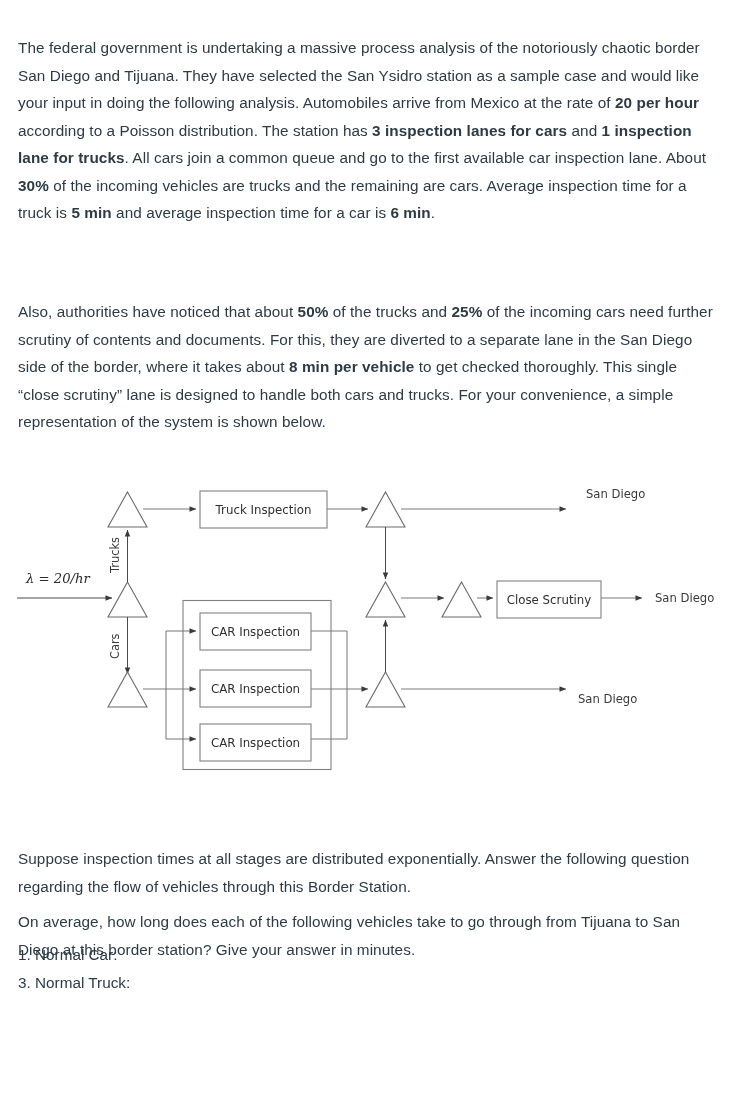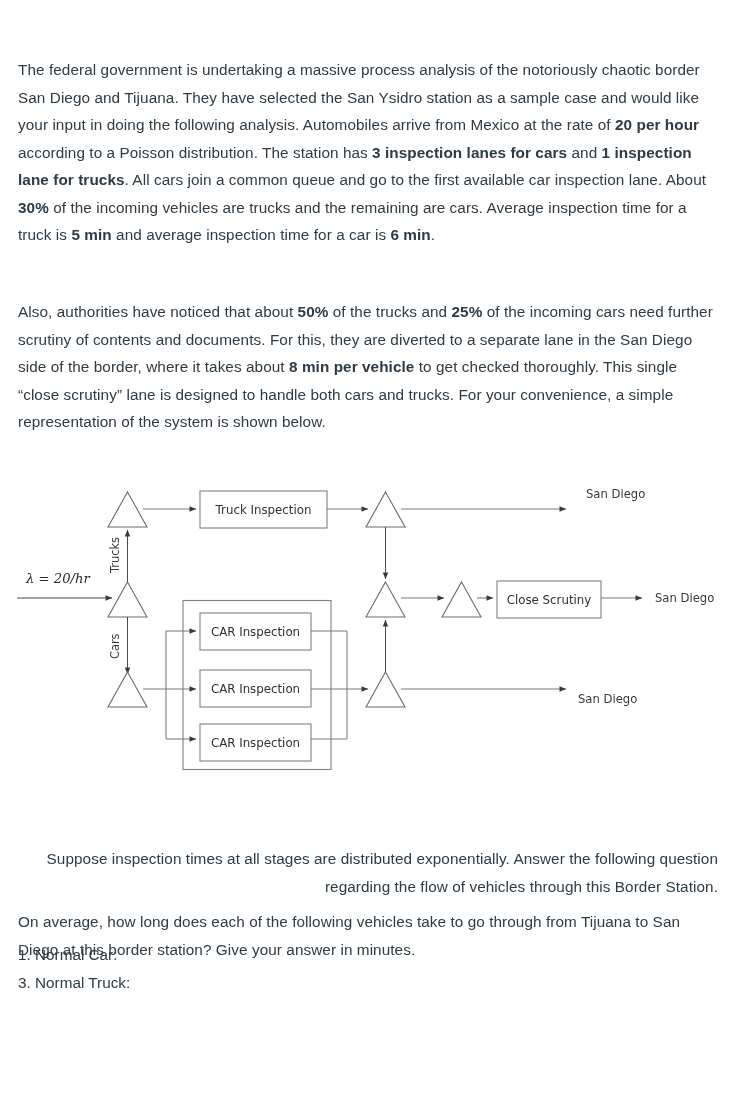--- a/index.html
+++ b/index.html
@@ -21,23 +21,23 @@
     position: absolute;
     left: 18px;
     width: 700px;
     font-size: 15.3px;
     line-height: 27.5px;
     color: #2d3b45;
     letter-spacing: 0.005em;
   }
   .prose b { font-weight: bold; }
 
-  #para-intro { top: 25px; margin-top: 31px; }
+  #para-intro { top: 3px; margin-top: 31px; }
   #para-scrutiny { top: 270px; margin-top: 28px; }
-  #para-suppose { top: 830px; text-align: right; }
+  #para-suppose { top: 830px; }
   #para-question { top: 893px; }
 
   .qlist {
     position: absolute;
     left: 18px;
     width: 700px;
     font-size: 15.3px;
     line-height: 27.5px;
     color: #2d3b45;
     top: 941px;

